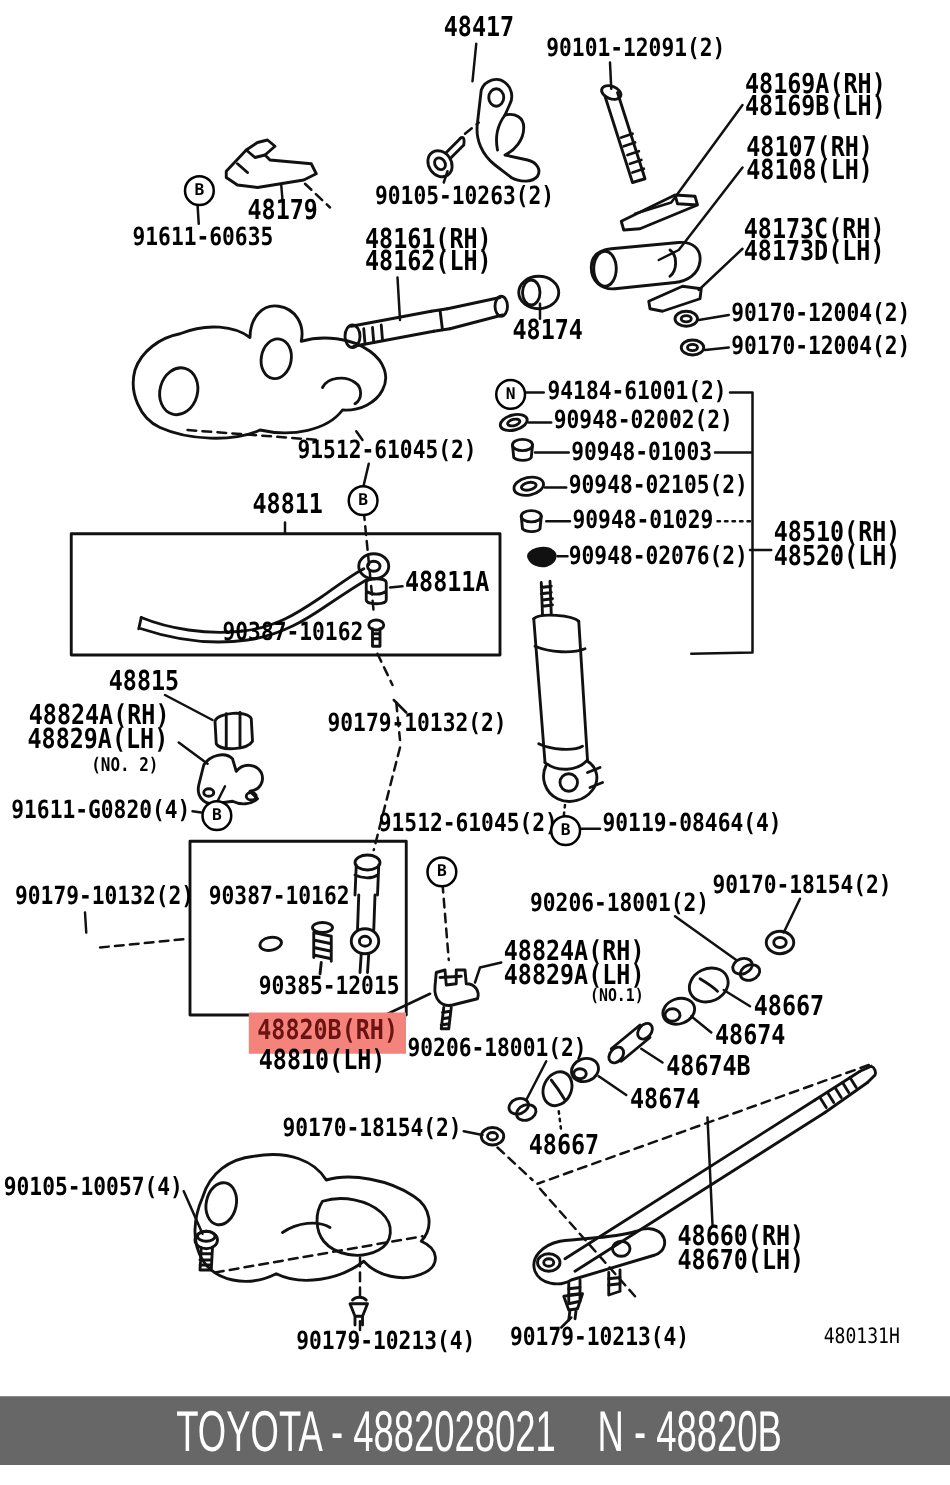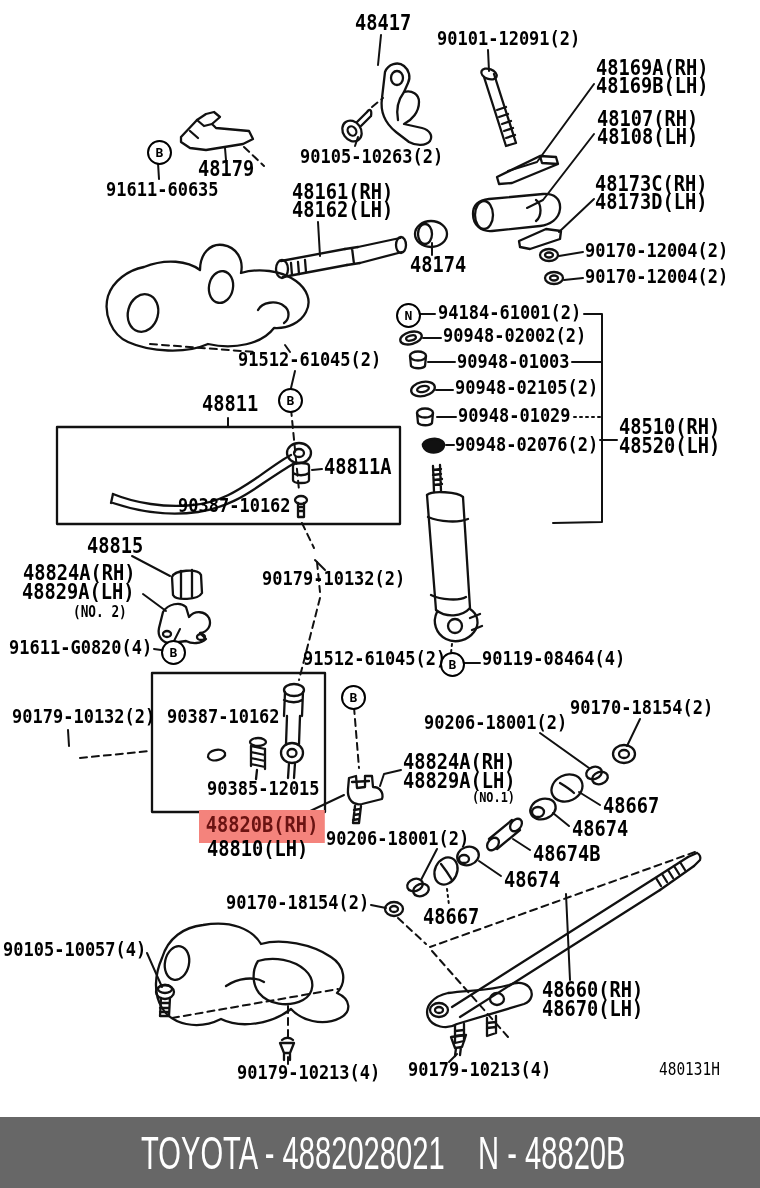--- a/index.html
+++ b/index.html
@@ -6,21 +6,21 @@
   .stage{position:relative;width:760px;height:1188px;background:#fff;overflow:hidden;
          font-family:"DejaVu Sans Mono","Liberation Mono",monospace;}
   svg{position:absolute;left:0;top:0;}
   .lbl{position:absolute;font-weight:bold;color:#000;line-height:1;white-space:pre;
        transform:scaleX(0.85);transform-origin:0 0;}
   .lbl.plain{font-weight:normal;}
   .lbl.hl{padding:4px 8px 7px;margin:-4px -8px -7px;}
   .circ{position:absolute;width:21px;height:21px;border:2.5px solid #000;border-radius:50%;
         background:#fff;display:flex;align-items:center;justify-content:center;
         font-weight:bold;font-size:13px;line-height:1;}
-  .footer{position:absolute;left:0;top:1117px;width:760px;height:71px;}
+  .footer{position:absolute;left:0;top:1117px;width:760px;height:55px;}
   .footer span{position:absolute;top:50%;color:#fff;font-family:"Liberation Sans",sans-serif;
         font-size:46px;line-height:1;transform-origin:0 50%;transform:translateY(-50%) scaleX(0.634);
         white-space:pre;}
 </style>
 </head>
 <body>
 
 <div class="stage">
 
 <svg width="760" height="1117" viewBox="0 0 760 1117">

